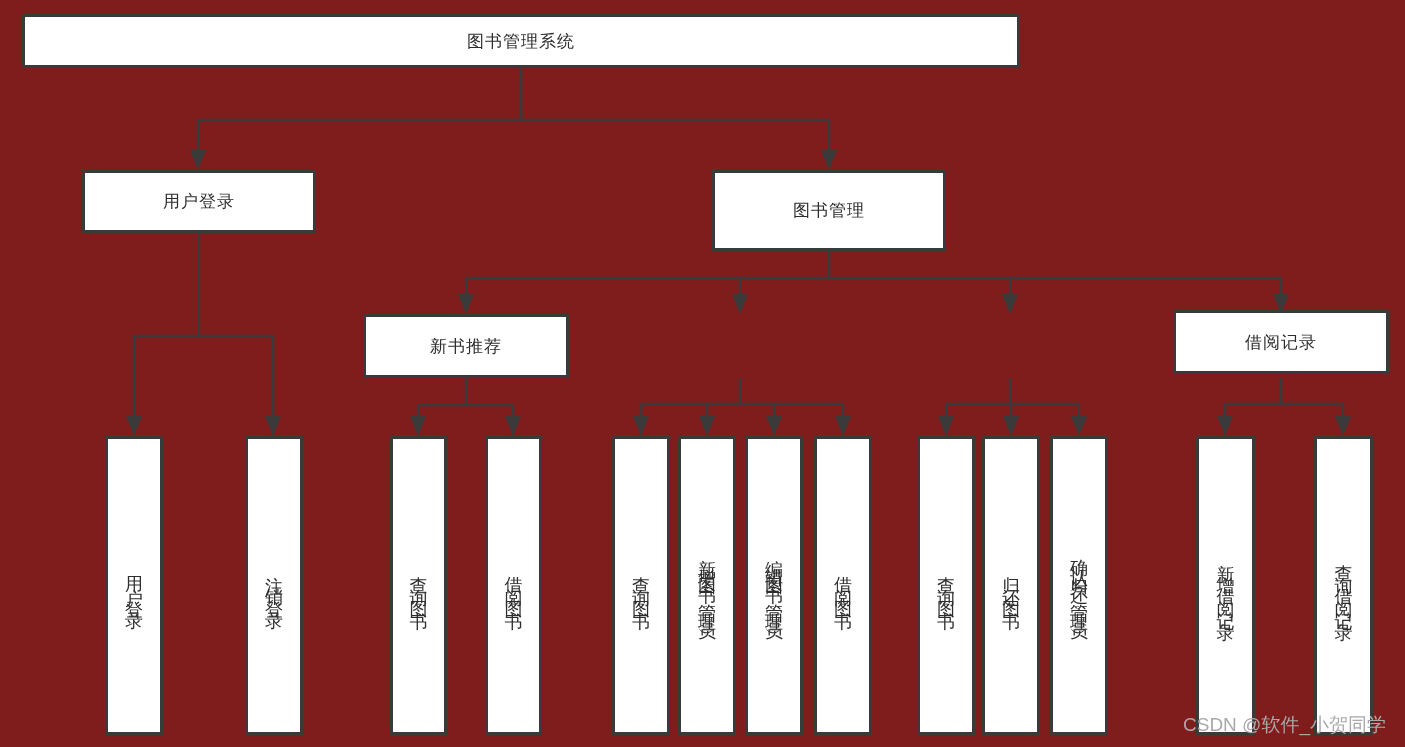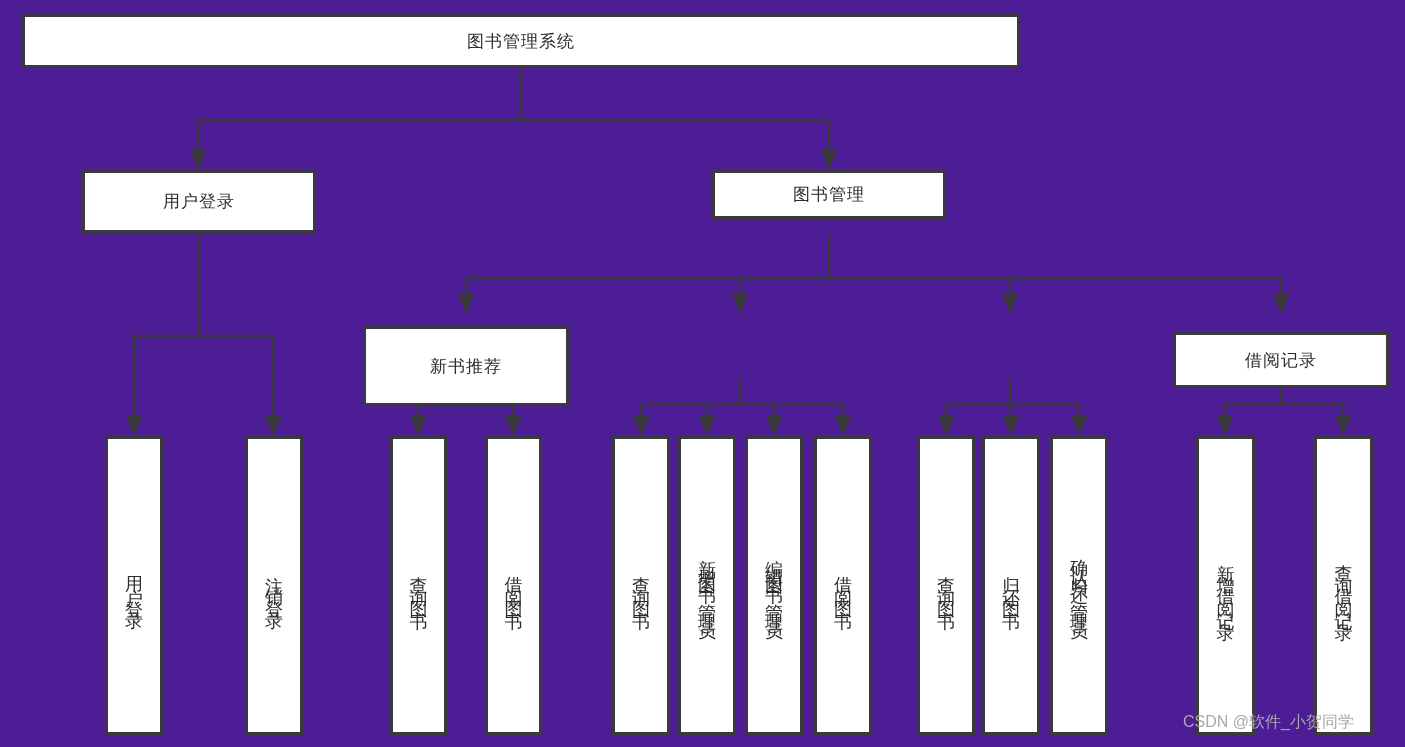--- a/index.html
+++ b/index.html
@@ -5,21 +5,21 @@
   :root{
     --line:#3a3a3a;
     --text:#2d2d2d;
     --wm:#a9a9a9;
   }
   html,body{margin:0;padding:0;background:#fff;}
   body{font-family:"Liberation Sans", sans-serif;}
   .canvas{
     position:relative;
     width:1405px;height:747px;
-    background:#4c1d95;
+    background:#7f1d1d;
     overflow:hidden;
   }
   .connector-layer{
     position:absolute;left:0;top:0;width:1405px;height:747px;
     pointer-events:none;
   }
   .box{
     position:absolute;
     box-sizing:border-box;
     background:#fff;
@@ -36,21 +36,21 @@
     writing-mode:vertical-rl;
     text-orientation:mixed;
     font-size:18px;
     line-height:1;
     letter-spacing:12px;
     white-space:nowrap;
   }
   .watermark{
     position:absolute;
     left:1183px;top:712px;
-    font-size:16px;
+    font-size:19px;
     color:var(--wm);
     white-space:nowrap;
     z-index:5;
   }
 </style>
 </head>
 <body>
 
 <div class="canvas">
 
@@ -141,28 +141,28 @@
     </g>
   </svg>
 
   <div class="box" style="left:22px;top:14px;width:998px;height:54px">
     <span class="hlabel">图书管理系统</span>
   </div>
 
   <div class="box" style="left:82px;top:170px;width:234px;height:63px">
     <span class="hlabel">用户登录</span>
   </div>
-  <div class="box" style="left:712px;top:170px;width:234px;height:49px">
+  <div class="box" style="left:712px;top:170px;width:234px;height:81px">
     <span class="hlabel">图书管理</span>
   </div>
 
-  <div class="box" style="left:363px;top:326px;width:206px;height:80px">
+  <div class="box" style="left:363px;top:314px;width:206px;height:64px">
     <span class="hlabel">新书推荐</span>
   </div>
-  <div class="box" style="left:1173px;top:332px;width:216px;height:56px">
+  <div class="box" style="left:1173px;top:310px;width:216px;height:64px">
     <span class="hlabel">借阅记录</span>
   </div>
 
   <div class="box leaf" style="left:105px;top:436px;width:58px;height:299px">
     <span class="vlabel">用户登录</span>
   </div>
   <div class="box leaf" style="left:245px;top:436px;width:58px;height:299px">
     <span class="vlabel">注销登录</span>
   </div>
 

